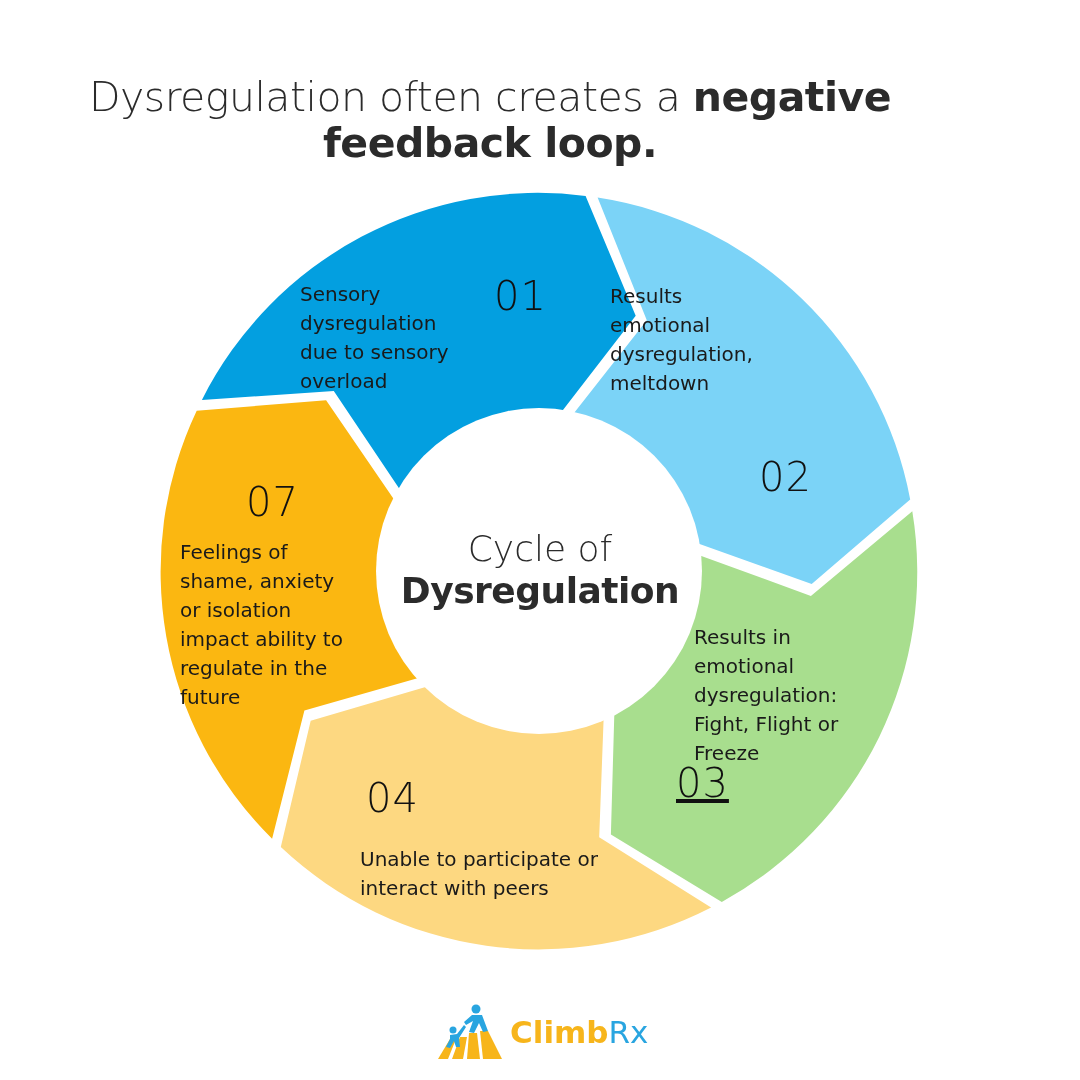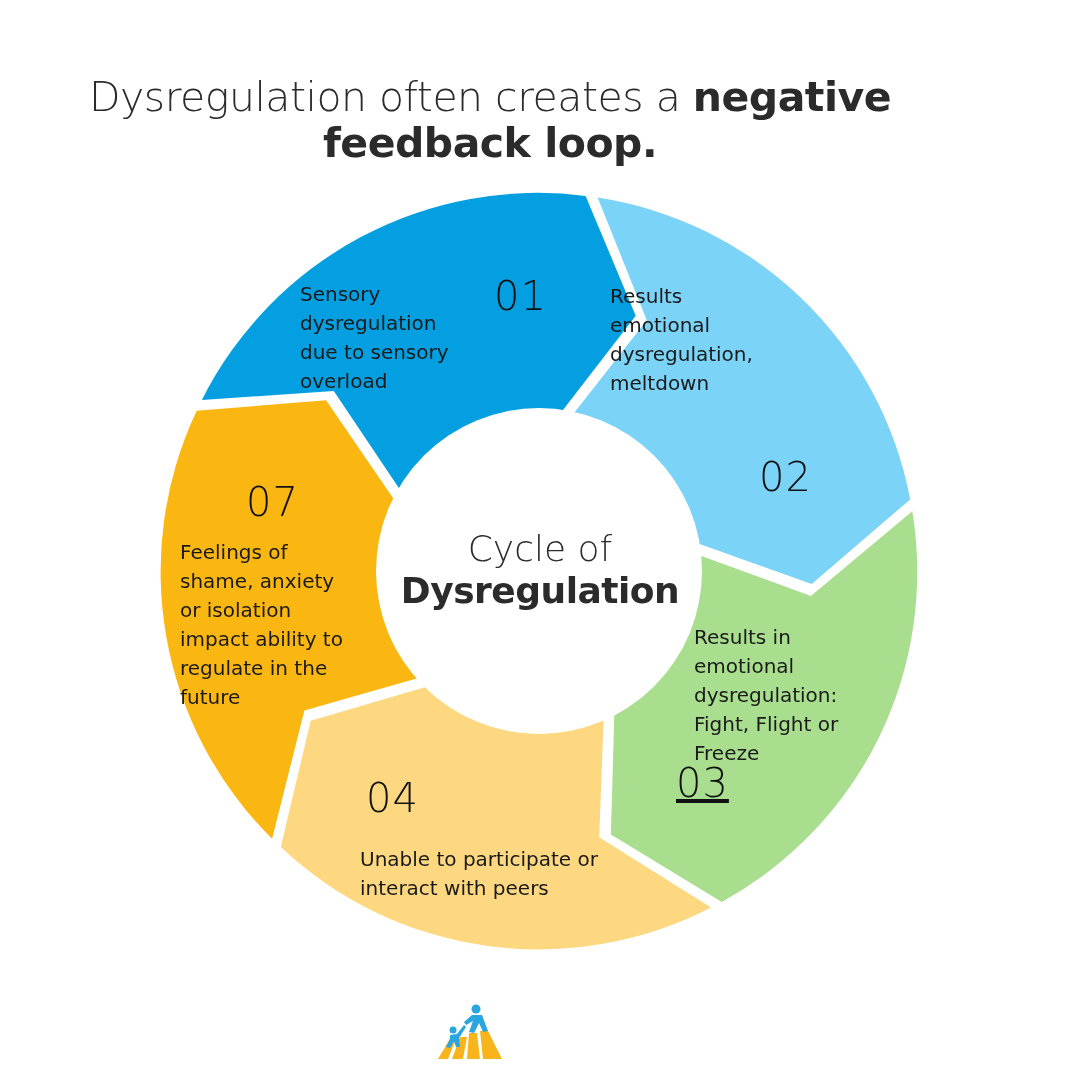--- a/index.html
+++ b/index.html
@@ -160,13 +160,16 @@
     <polygon points="16,56 24,34 31,34 27,56" fill="#f7b51b"></polygon>
     <polygon points="31,56 33,30 41,30 44,56" fill="#f7b51b"></polygon>
     <polygon points="47,56 44,28 52,28 66,56" fill="#f7b51b"></polygon>
 
     <circle cx="40" cy="6" r="4.5" fill="#29a5e0"></circle>
     <path d="M36,12 L46,12 L52,28 L47,29 L43,20 L38,30 L33,29 L37,18 L30,22 L28,19 Z" fill="#29a5e0"></path>
 
     <circle cx="17" cy="27" r="3.5" fill="#29a5e0"></circle>
     <path d="M14,32 L21,31 L28,22 L30,24 L23,35 L24,44 L20,44 L18,38 L14,45 L10,44 L14,36 Z" fill="#29a5e0"></path>
   </svg>
+  <div class="logo-text">
+    <span class="climb">Climb</span><span class="rx">Rx</span>
+  </div>
 </div>
 
 </body></html>

